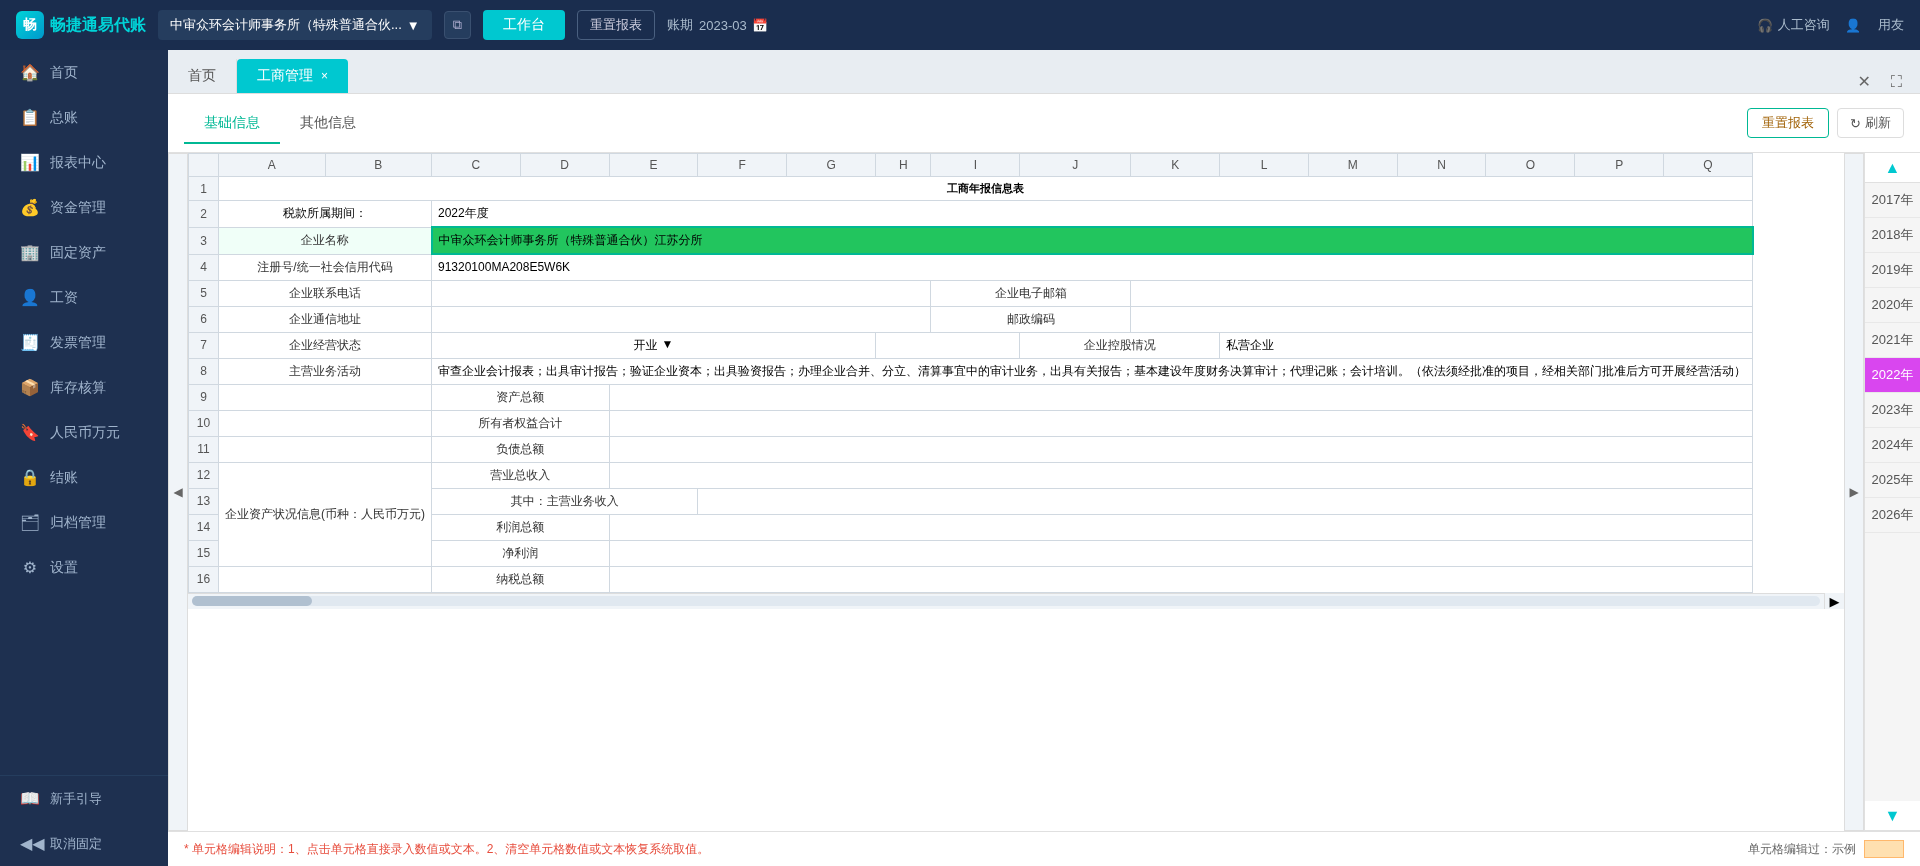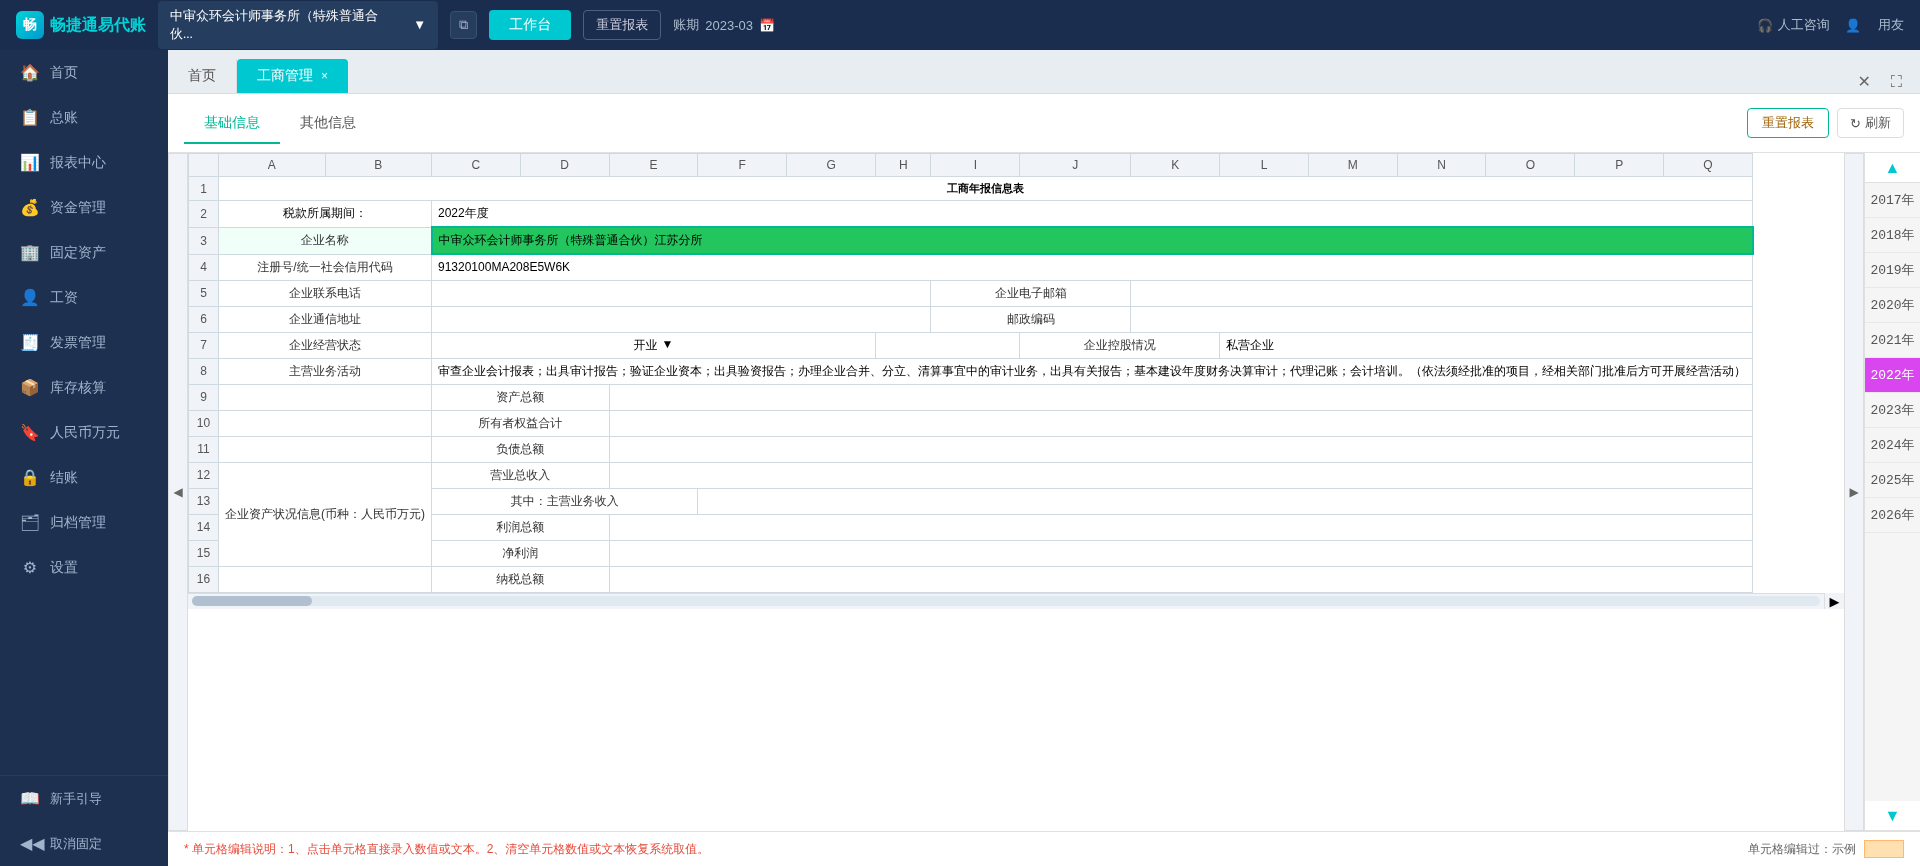--- a/index.html
+++ b/index.html
@@ -2,21 +2,21 @@
 <html><head>
   <meta charset="utf-8">
   <style>
     * { box-sizing: border-box; margin: 0; padding: 0; }
     body { font-family: 'Microsoft YaHei', Arial, sans-serif; font-size: 13px; background: #f0f2f5; display: flex; flex-direction: column; height: 866px; overflow: hidden; }
 
     
     .topbar { background: #1a2d4e; height: 50px; display: flex; align-items: center; padding: 0 16px; gap: 12px; flex-shrink: 0; }
     .logo { color: #00d4d8; font-size: 16px; font-weight: bold; display: flex; align-items: center; gap: 6px; white-space: nowrap; }
     .logo-icon { width: 28px; height: 28px; background: linear-gradient(135deg, #00d4d8, #0099cc); border-radius: 6px; display: flex; align-items: center; justify-content: center; color: white; font-size: 14px; }
-    .company-selector { background: #253d5e; border: none; color: white; padding: 6px 12px; border-radius: 4px; display: flex; align-items: center; gap: 14px; cursor: pointer; font-size: 13px; max-width: 280px; font-family: Liberation Serif, serif; }
+    .company-selector { background: #253d5e; border: none; color: white; padding: 6px 12px; border-radius: 4px; display: flex; align-items: center; gap: 5px; cursor: pointer; font-size: 13px; max-width: 280px; }
     .company-selector span { color: white; font-size: 13px; }
     .copy-icon { background: #253d5e; border: 1px solid #3a5070; color: #aac; padding: 5px 8px; border-radius: 4px; cursor: pointer; }
     .workbench-btn { background: #00c8d0; color: white; padding: 6px 20px; border-radius: 4px; border: none; cursor: pointer; font-size: 14px; }
     .oldver-btn { background: transparent; border: 1px solid #4a6080; color: #ccd; padding: 5px 12px; border-radius: 4px; cursor: pointer; font-size: 13px; }
     .period-label { color: #aabbcc; font-size: 13px; display: flex; align-items: center; gap: 6px; }
     .topbar-right { margin-left: auto; display: flex; align-items: center; gap: 16px; color: #aabbcc; }
     .topbar-right span { cursor: pointer; display: flex; align-items: center; gap: 4px; }
 
     
     .main-layout { display: flex; flex: 1; overflow: hidden; }
@@ -51,21 +51,21 @@
     .sub-tab.active { color: #00b894; border-bottom: 2px solid #00b894; }
 
     
     .sheet-wrapper { flex: 1; display: flex; overflow: hidden; }
     .sheet-container { flex: 1; overflow: auto; background: white; }
     
     
     .year-sidebar { width: 56px; background: #f5f5f5; border-left: 1px solid #e0e0e0; display: flex; flex-direction: column; overflow: hidden; flex-shrink: 0; }
     .year-nav-btn { height: 30px; display: flex; align-items: center; justify-content: center; cursor: pointer; color: #00c8d0; font-size: 16px; background: white; border-bottom: 1px solid #e0e0e0; }
     .year-items { flex: 1; overflow: hidden; display: flex; flex-direction: column; }
-    .year-item { padding: 8px 4px; text-align: center; cursor: pointer; color: #555; font-size: 13px; border-bottom: 1px solid #e8e8e8; font-family: Liberation Mono, monospace; }
+    .year-item { padding: 8px 4px; text-align: center; cursor: pointer; color: #555; font-size: 13px; border-bottom: 1px solid #e8e8e8; }
     .year-item.active { background: #d946ef; color: white; }
 
     
     table.sheet { border-collapse: collapse; min-width: 1200px; font-size: 12px; }
     table.sheet th, table.sheet td { border: 1px solid #d0d8e0; padding: 4px 6px; white-space: nowrap; }
     table.sheet .col-header { background: #f0f4f8; text-align: center; font-weight: normal; color: #555; min-width: 30px; position: sticky; top: 0; z-index: 2; }
     table.sheet .row-num { background: #f0f4f8; text-align: center; color: #555; width: 30px; position: sticky; left: 0; z-index: 1; }
     .cell-highlight { background: #22c55e; border: 2px solid #00b894 !important; }
     .cell-label { color: #333; text-align: center; }
     .dropdown-cell { display: flex; justify-content: center; gap: 4px; }

